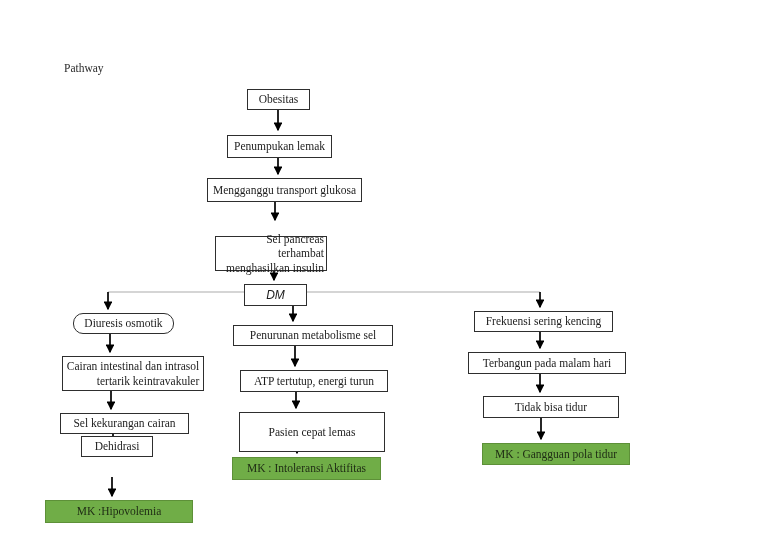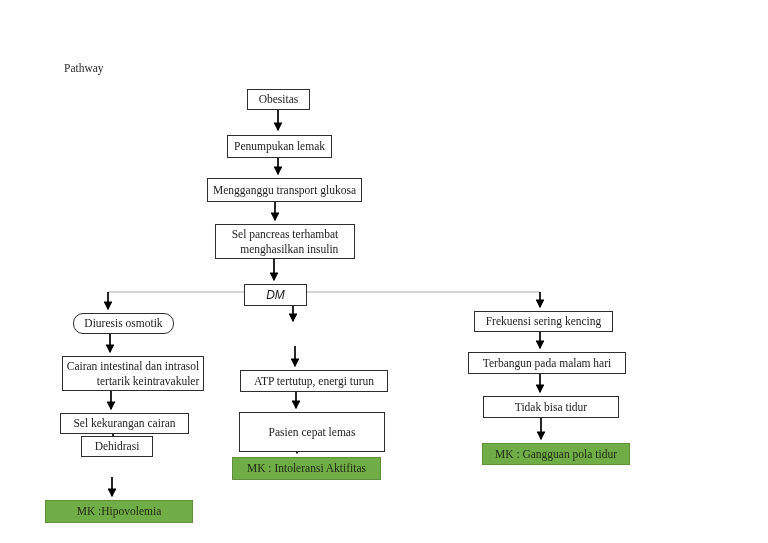--- a/index.html
+++ b/index.html
@@ -68,31 +68,32 @@
 
     <line class="wire-arrow" marker-end="url(#ah)" x1="540" y1="292" x2="540" y2="307"></line>
     <line class="wire-arrow" marker-end="url(#ah)" x1="540" y1="330" x2="540" y2="348"></line>
     <line class="wire-arrow" marker-end="url(#ah)" x1="540" y1="374" x2="540" y2="392"></line>
     <line class="wire-arrow" marker-end="url(#ah)" x1="541" y1="417" x2="541" y2="439"></line>
   </svg>
 
   <div class="node" style="left:247px;top:89px;width:63px;height:21px;">Obesitas</div>
   <div class="node" style="left:227px;top:135px;width:105px;height:23px;">Penumpukan lemak</div>
   <div class="node" style="left:207px;top:178px;width:155px;height:24px;">Mengganggu transport glukosa</div>
-  <div class="node" style="left:215px;top:224px;width:140px;height:35px;">Sel pancreas terhambat
+  <div class="node" style="left:215px;top:236px;width:112px;height:35px;">Sel pancreas terhambat
 menghasilkan insulin</div>
   <div class="node node--dm" style="left:244px;top:284px;width:63px;height:22px;">DM</div>
 
   <div class="node" style="left:73px;top:313px;width:101px;height:21px;border-radius:10px;">Diuresis osmotik</div>
   <div class="node" style="left:62px;top:356px;width:142px;height:35px;">Cairan intestinal dan intrasol
 tertarik keintravakuler</div>
   <div class="node" style="left:60px;top:413px;width:129px;height:21px;">Sel kekurangan cairan</div>
   <div class="node" style="left:81px;top:436px;width:72px;height:21px;">Dehidrasi</div>
   <div class="node node--outcome" style="left:45px;top:500px;width:148px;height:23px;">MK :Hipovolemia</div>
 
+  <div class="node" style="left:233px;top:325px;width:160px;height:21px;">Penurunan metabolisme sel</div>
   <div class="node" style="left:240px;top:370px;width:148px;height:22px;">ATP tertutup, energi turun</div>
   <div class="node" style="left:239px;top:412px;width:146px;height:40px;">Pasien cepat lemas</div>
   <div class="node node--outcome" style="left:232px;top:457px;width:149px;height:23px;">MK : Intoleransi Aktifitas</div>
 
   <div class="node" style="left:474px;top:311px;width:139px;height:21px;">Frekuensi sering kencing</div>
   <div class="node" style="left:468px;top:352px;width:158px;height:22px;">Terbangun pada malam hari</div>
   <div class="node" style="left:483px;top:396px;width:136px;height:22px;">Tidak bisa tidur</div>
   <div class="node node--outcome" style="left:482px;top:443px;width:148px;height:22px;">MK : Gangguan pola tidur</div>
 
 </div>

